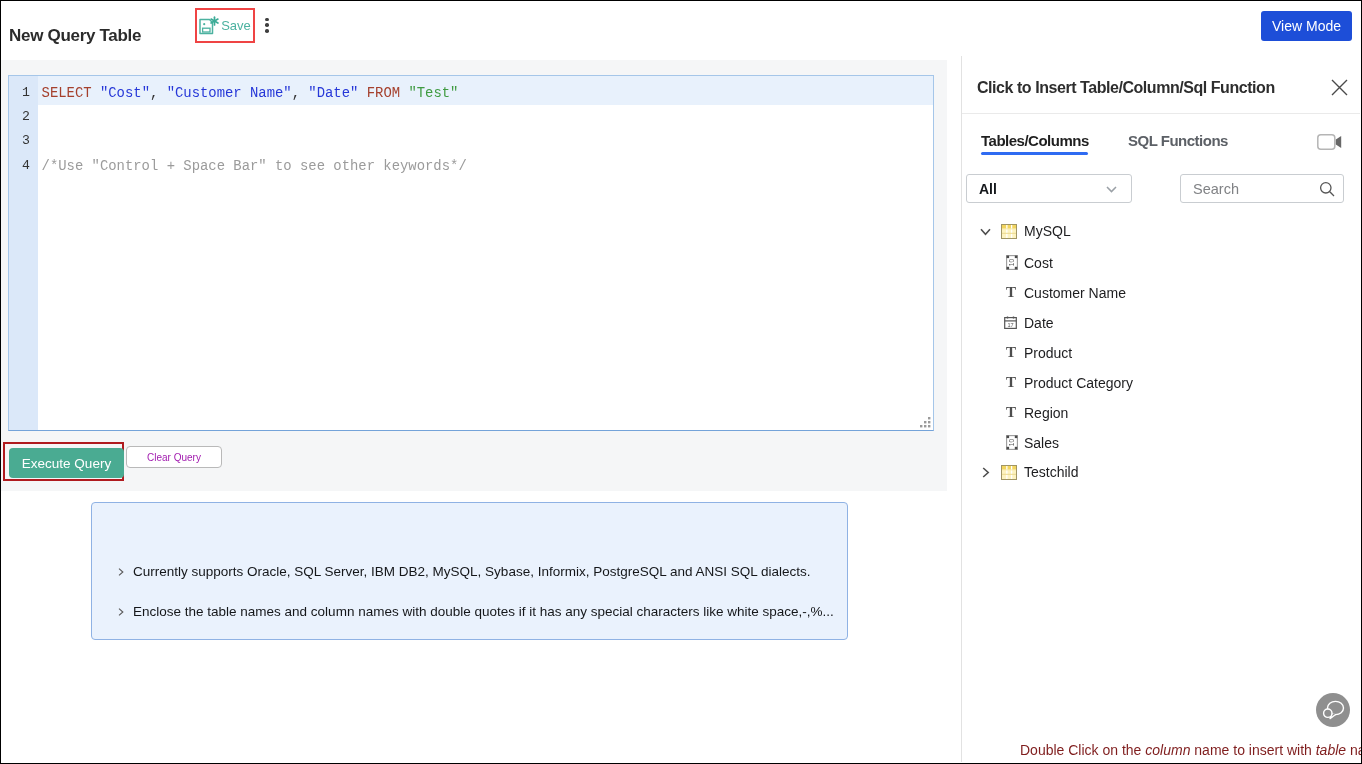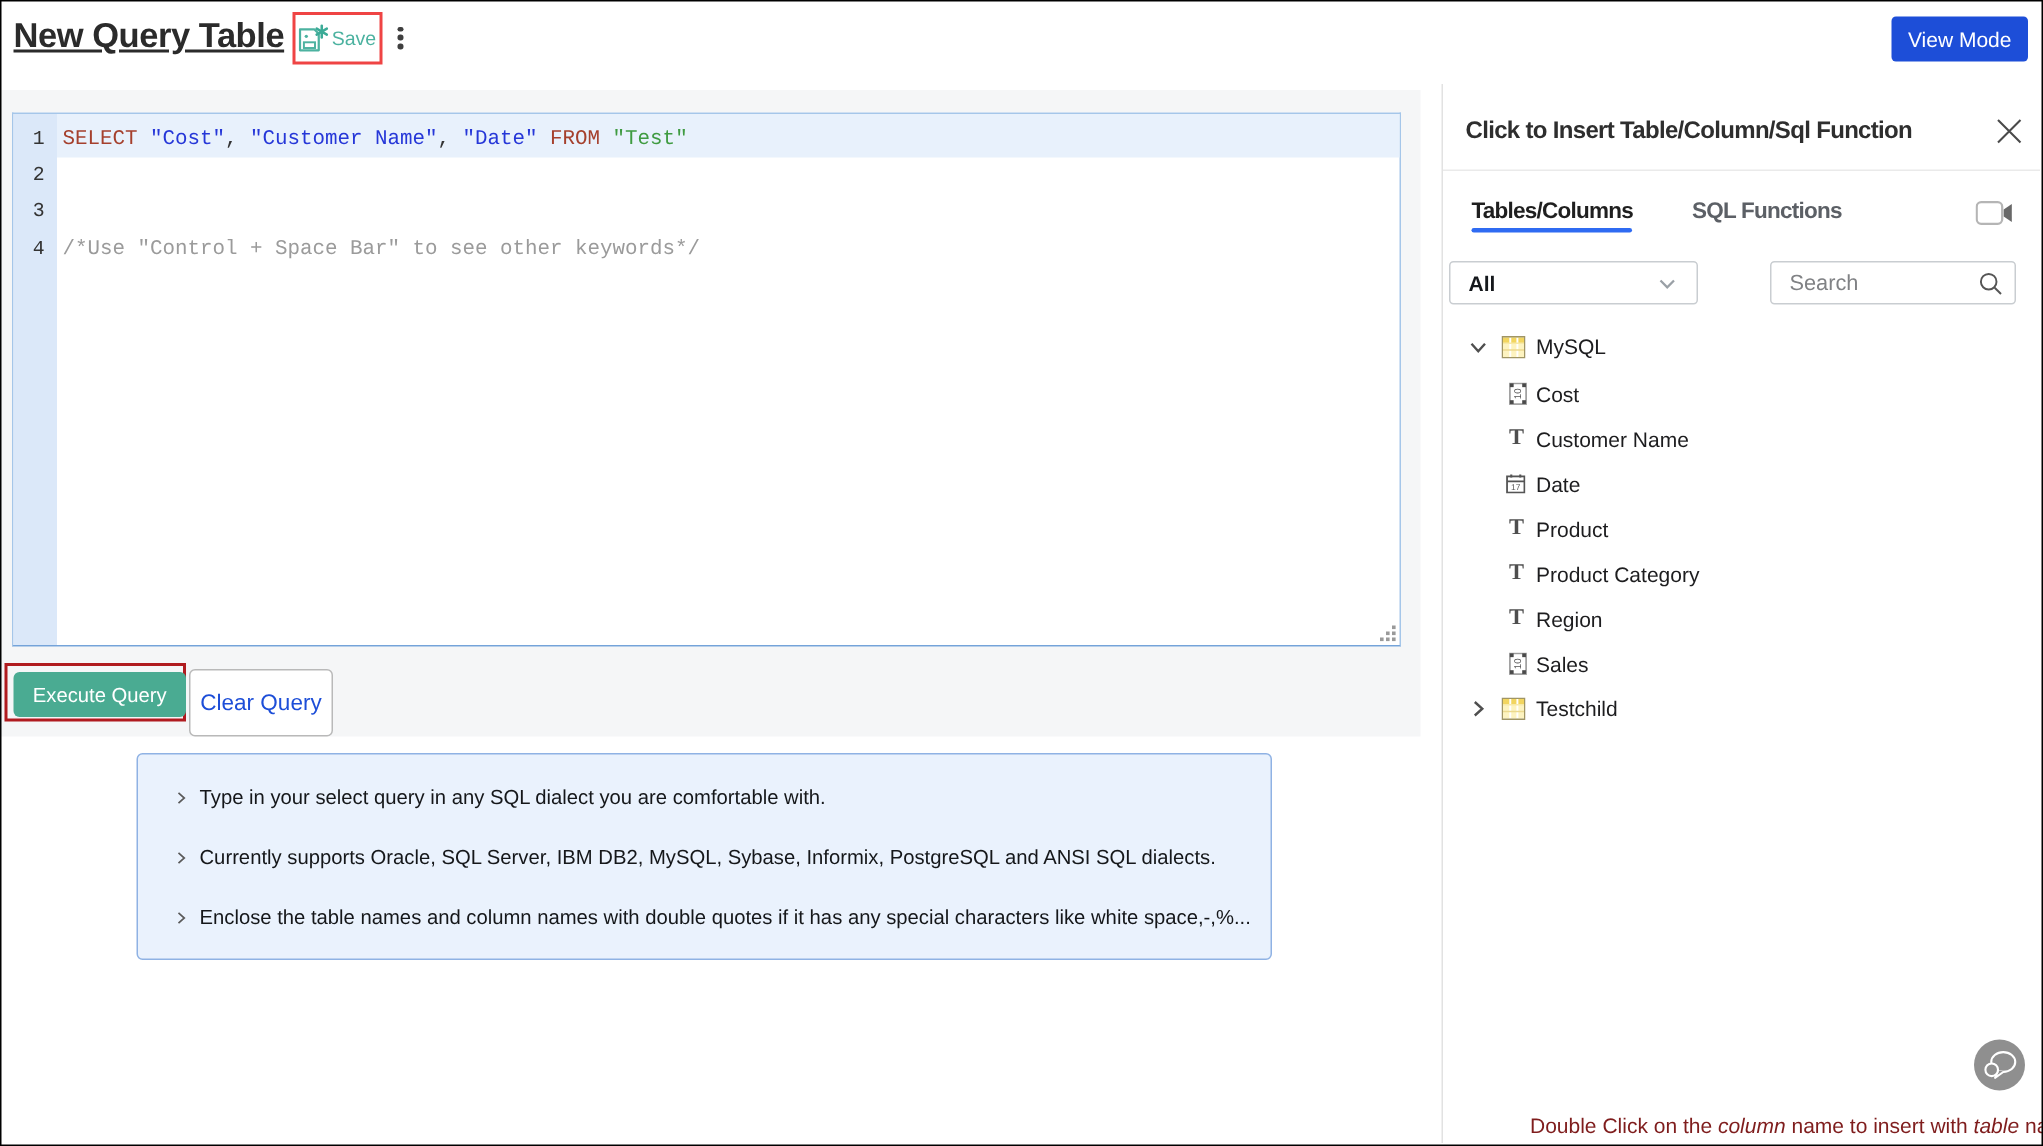--- a/index.html
+++ b/index.html
@@ -3,21 +3,21 @@
 <meta charset="utf-8">
 <style>
   * { margin:0; padding:0; box-sizing:border-box; }
   html,body { width:1362px; height:764px; background:#fff; overflow:hidden; }
   body { font-family:"Liberation Sans", sans-serif; position:relative; }
   .page { position:absolute; left:0; top:0; width:1362px; height:764px; background:#fff; }
   .frame { position:absolute; left:0; top:0; width:1362px; height:764px; border:1.5px solid #000; z-index:99; pointer-events:none; }
   .abs { position:absolute; }
 
   
-  .title { left:9px; top:10px; font-size:23px; font-weight:bold; color:#2b2b2b; letter-spacing:-0.3px;text-decoration:underline; }
+  .title { left:9px; top:26px; font-size:17px; font-weight:bold; color:#2b2b2b; letter-spacing:-0.3px; }
   .savebox { left:195px; top:8px; width:60px; height:35px; border:2px solid #ef4444; display:flex; align-items:center; justify-content:center; gap:2px; }
   .savetxt { color:#4cb2a0; font-size:13px; }
   .dots { left:262px; top:17.5px; width:10px; display:flex; flex-direction:column; align-items:center; gap:2.2px; }
   .dots i { width:3.6px; height:3.6px; border-radius:50%; background:#3f3f3f; }
   .viewmode { left:1261px; top:11px; width:91px; height:30px; background:#1d4ed8; border-radius:3px; color:#fff; font-size:14px; display:flex; align-items:center; justify-content:center; }
 
   
   .graypanel { left:0px; top:60px; width:947px; height:431px; background:#f5f6f7; }
 
   
@@ -26,21 +26,21 @@
   .activeline { position:absolute; left:28.8px; top:0px; right:0; height:29.3px; background:#e8f1fc; }
   .codeline { position:absolute; left:0; right:0; height:24.4px; font-family:"Liberation Mono", monospace; font-size:13.9px; line-height:24.4px; white-space:pre; }
   .lnum { position:absolute; top:0; left:0; width:28.8px; text-align:right; padding-right:8px; color:#333; font-size:13.2px; }
   .ctext { position:absolute; top:0; left:32.6px; }
   .kw { color:#a5402d;margin-top:12px; } .str { color:#2637d8; } .grn { color:#3f9b41; } .cmt { color:#9b9b9b; } .pln { color:#333; }
   .resizer { position:absolute; right:1px; bottom:1px; width:13px; height:13px; }
 
   
   .execbox { left:3px; top:442px; width:121px; height:39px; border:2.5px solid #b01b1f; }
   .execbtn { position:absolute; left:4px; top:4px; width:115px; height:30px; background:#4aab92; border-radius:4px; color:#fff; font-size:13.5px; display:flex; align-items:center; justify-content:center; }
-  .clearbtn { left:126px; top:446px; width:96px; height:45px; background:#fff; border:1px solid #b9b9b9; border-radius:4px; color:#1d4ed8; font-size:15px; display:flex; align-items:center; justify-content:center; }
+  .clearbtn { left:126px; top:446px; width:96px; height:22px; background:#fff; border:1px solid #b9b9b9; border-radius:4px; color:#a21caf; font-size:10px; display:flex; align-items:center; justify-content:center; }
 
   
   .infobox { left:91px; top:502px; width:757px; height:138px; background:#eaf2fd; border:1px solid #8fb2e4; border-radius:4px; }
   .inforow { position:absolute; left:25px; display:flex; align-items:center; gap:8px; font-size:13.5px; color:#15171a; white-space:nowrap; }
   .chev { width:8px; height:8px; flex:0 0 auto; }
 
   
   .vdivider { left:961px; top:56px; width:1px; height:706px; background:#e2e2e2; }
   .rp-title { left:977px; top:79px; font-size:16px; font-weight:bold; color:#2e2e2e; letter-spacing:-0.45px; }
   .rp-close { left:1331px; top:79px; width:17px; height:17px; }
@@ -110,26 +110,20 @@
       </g>
     </svg>
   </div>
 
   <div class="abs execbox">
       <div class="execbtn">Execute Query</div>
     </div>
   <div class="abs clearbtn">Clear Query</div>
 
   <div class="abs infobox">
-    <div class="inforow" style="top:21px;">
-      <svg class="chev" viewBox="0 0 8 10">
-          <path d="M1.5 0.8 L6.3 5 L1.5 9.2" fill="none" stroke="#5a5a5a" stroke-width="1.4"></path>
-        </svg>
-      <span>Type in your select query in any SQL dialect you are comfortable with.</span>
-    </div>
     <div class="inforow" style="top:61px;">
       <svg class="chev" viewBox="0 0 8 10">
           <path d="M1.5 0.8 L6.3 5 L1.5 9.2" fill="none" stroke="#5a5a5a" stroke-width="1.4"></path>
         </svg>
       <span>Currently supports Oracle, SQL Server, IBM DB2, MySQL, Sybase, Informix, PostgreSQL and ANSI SQL dialects.</span>
     </div>
     <div class="inforow" style="top:101px;">
       <svg class="chev" viewBox="0 0 8 10">
           <path d="M1.5 0.8 L6.3 5 L1.5 9.2" fill="none" stroke="#5a5a5a" stroke-width="1.4"></path>
         </svg>

